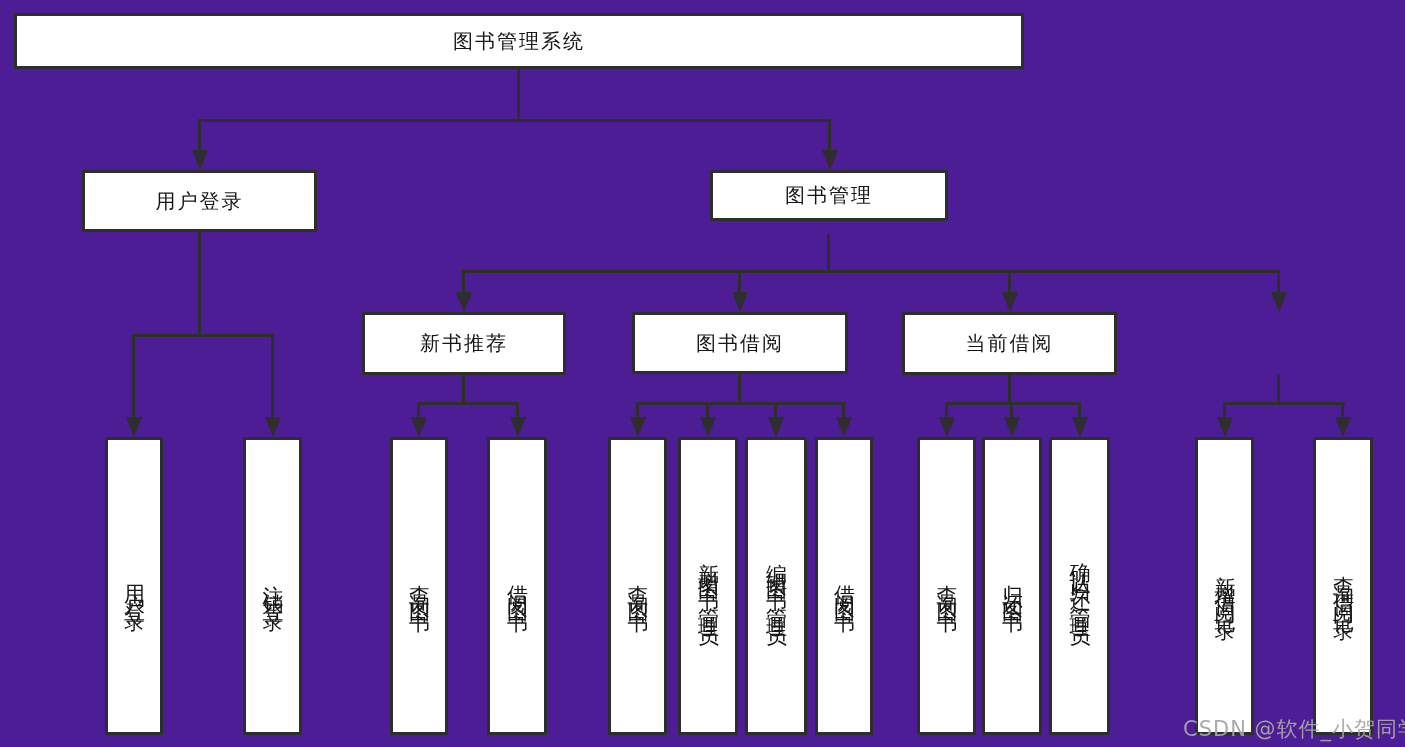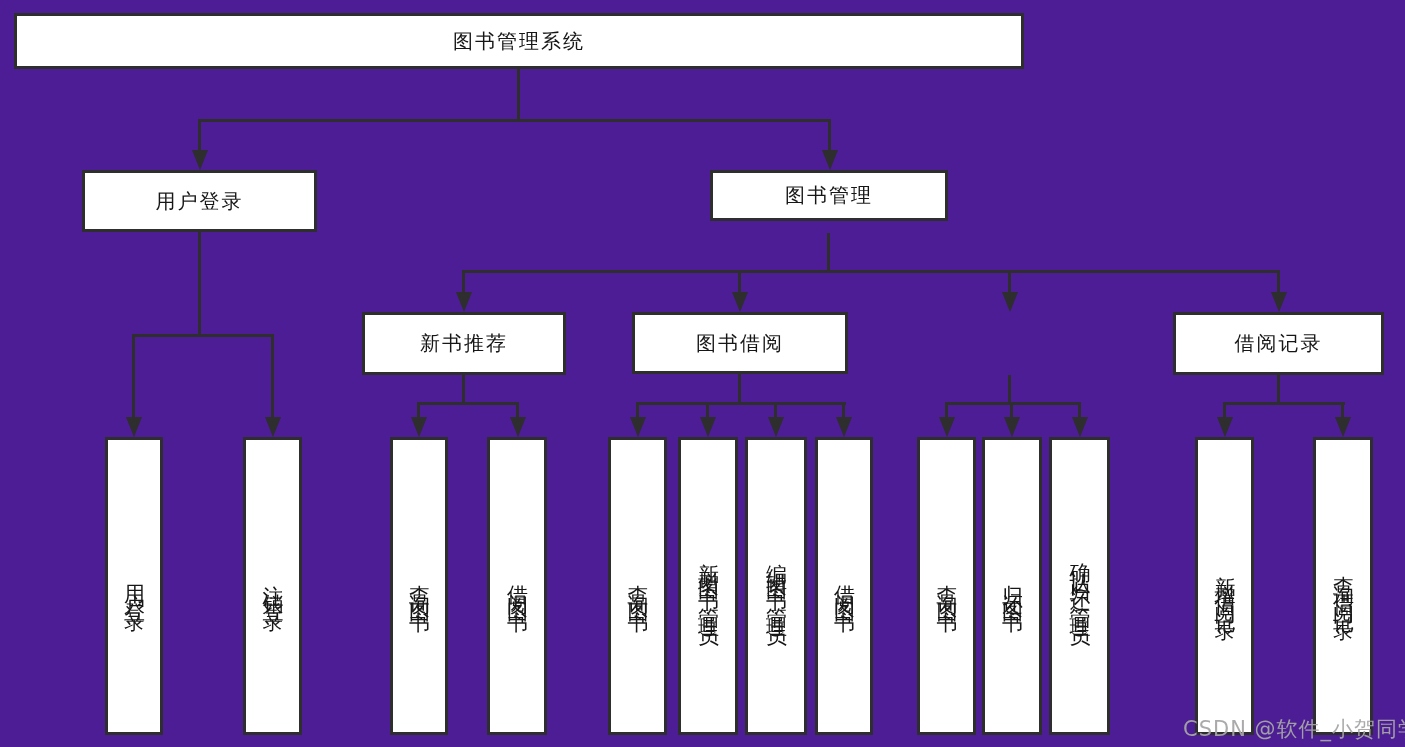--- a/index.html
+++ b/index.html
@@ -92,21 +92,21 @@
   <div class="arr" style="left:456px;  top:292px;"></div>
   <div class="vl" style="left:738px;  top:270px; height:26px;"></div>
   <div class="arr" style="left:732px;  top:292px;"></div>
   <div class="vl" style="left:1008px; top:270px; height:26px;"></div>
   <div class="arr" style="left:1002px; top:292px;"></div>
   <div class="vl" style="left:1277px; top:270px; height:26px;"></div>
   <div class="arr" style="left:1271px; top:292px;"></div>
 
   <div class="node hnode" style="left:362px;  top:312px; width:204px; height:63px;">新书推荐</div>
   <div class="node hnode" style="left:632px;  top:312px; width:216px; height:62px;">图书借阅</div>
-  <div class="node hnode" style="left:1173px; top:312px; width:211px; height:63px;">借阅记录</div>
+  <div class="node hnode" style="left:902px;  top:312px; width:215px; height:63px;">当前借阅</div>
 
   <div class="vl" style="left:462px; top:375px; height:30px;"></div>
   <div class="hl" style="left:417px; top:402px; width:102px;"></div>
   <div class="vl" style="left:417px; top:402px; height:18px;"></div>
   <div class="arr" style="left:411px; top:417px;"></div>
   <div class="vl" style="left:516px; top:402px; height:18px;"></div>
   <div class="arr" style="left:510px; top:417px;"></div>
 
   <div class="vl" style="left:738px; top:374px; height:31px;"></div>
   <div class="hl" style="left:636px; top:402px; width:210px;"></div>

